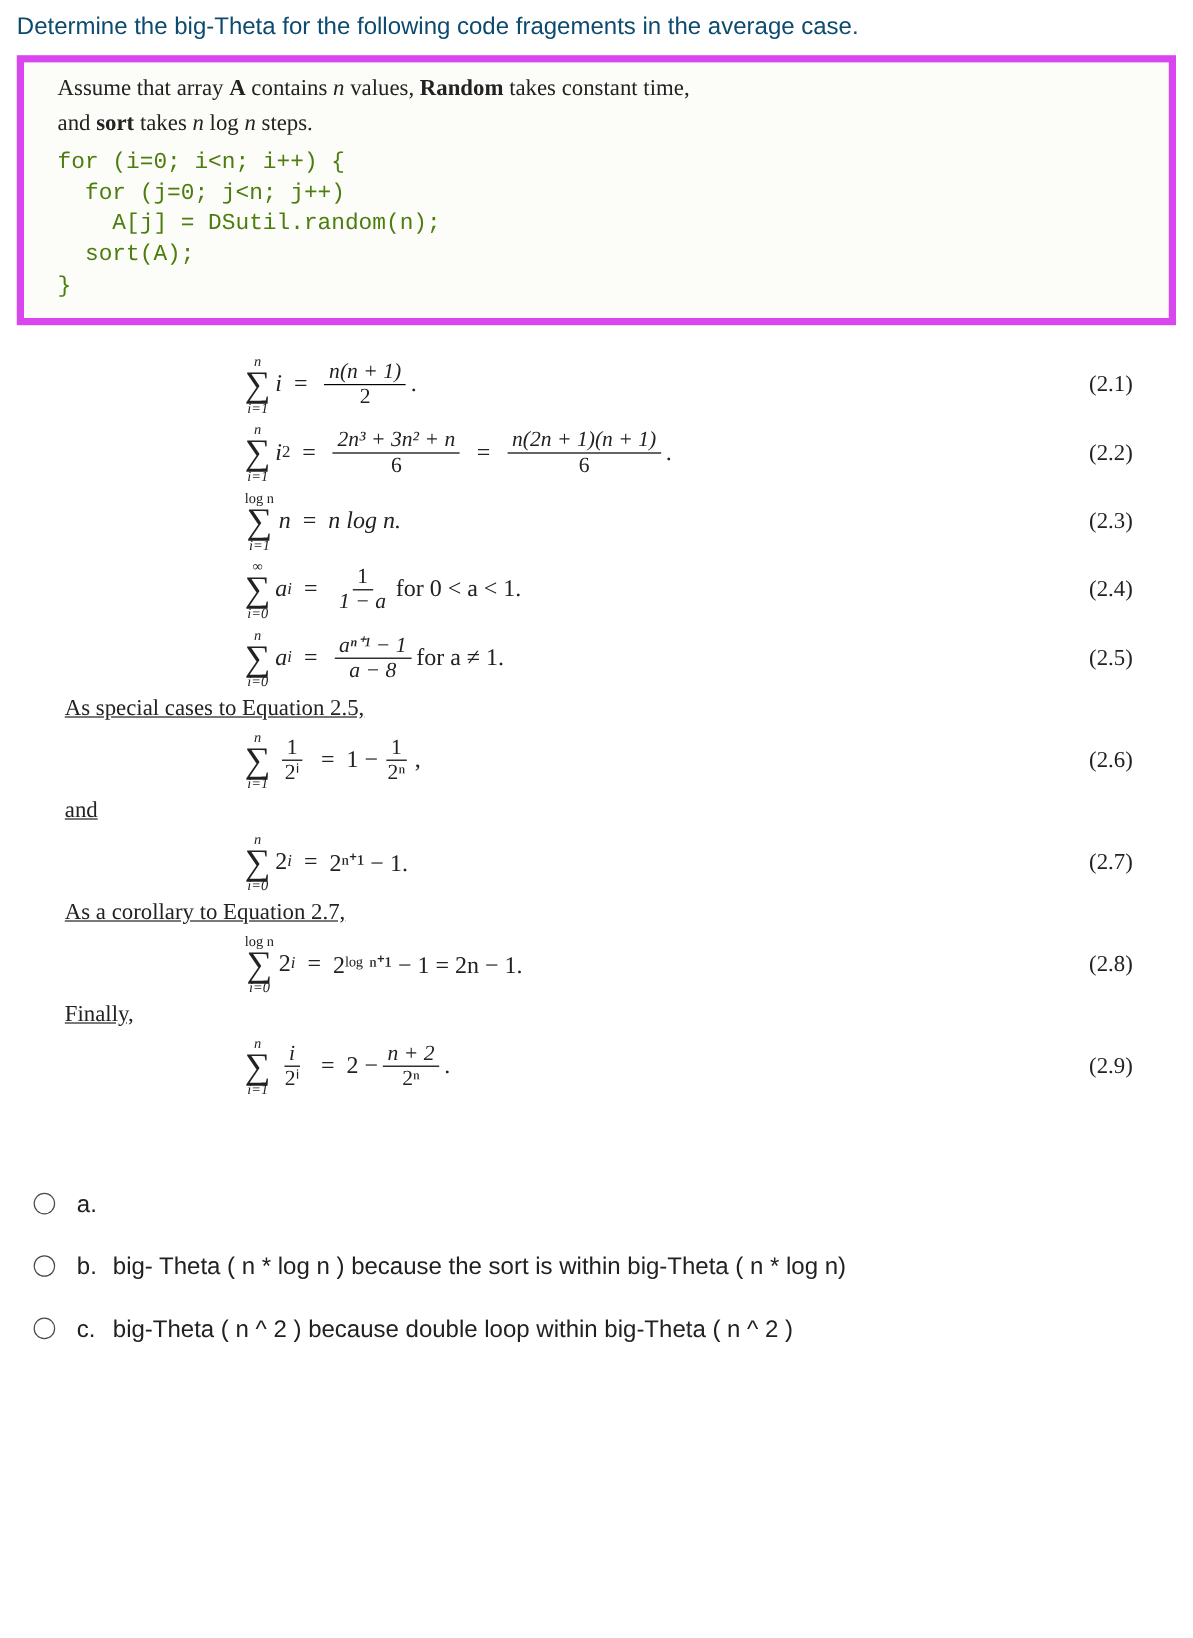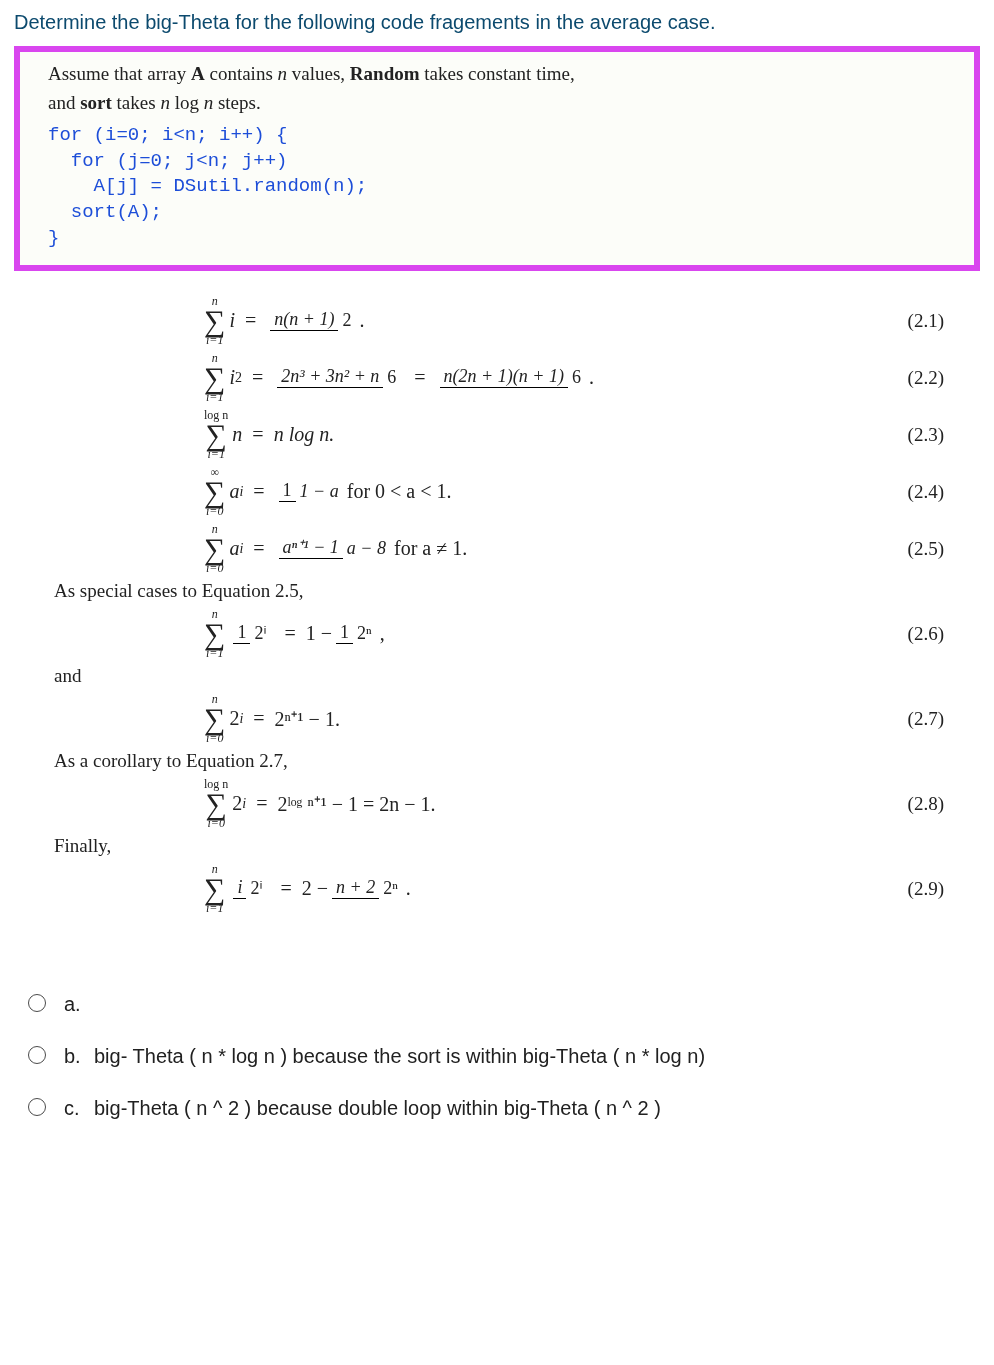--- a/index.html
+++ b/index.html
@@ -28,21 +28,21 @@
     }
     .problem-text {
       font-size: 19px;
       line-height: 1.5;
     }
     .code {
       font-family: "Courier New", monospace;
       font-size: 19px;
       white-space: pre;
       line-height: 1.35;
-      color: #1d4ed8;
+      color: #4d7c0f;
       margin-top: 6px;
     }
     .italic { font-style: italic; }
     .bold { font-weight: bold; }
     .math-block {
       padding: 18px 30px 18px 30px;
       font-family: Georgia, 'Times New Roman', serif;
       font-size: 20px;
       color: #222;
     }
@@ -77,21 +77,21 @@
     }
     .sigma-block .top, .sigma-block .bot {
       font-size: 12px;
     }
     .sigma-block .sig {
       font-size: 30px;
       line-height: 0.9;
     }
     .frac {
       display: inline-flex;
-      flex-direction: row;
+      flex-direction: column;
       align-items: center;
       vertical-align: middle;
       margin: 0 4px;
       line-height: 1.1;
     }
     .frac .num {
       border-bottom: 1px solid #000;
       padding: 0 4px;
       font-size: 18px;
     }
@@ -99,20 +99,21 @@
       padding: 0 4px;
       font-size: 18px;
     }
     .eqs {
       margin: 0 10px;
     }
     .text-line {
       font-family: Georgia, 'Times New Roman', serif;
       font-size: 19px;
       margin: 4px 0 4px 10px;
+      text-decoration: underline;
     }
     .options {
       padding: 28px 10px 10px 14px;
     }
     .option {
       display: flex;
       align-items: flex-start;
       font-size: 20px;
       color: #212121;
       margin: 24px 0;

